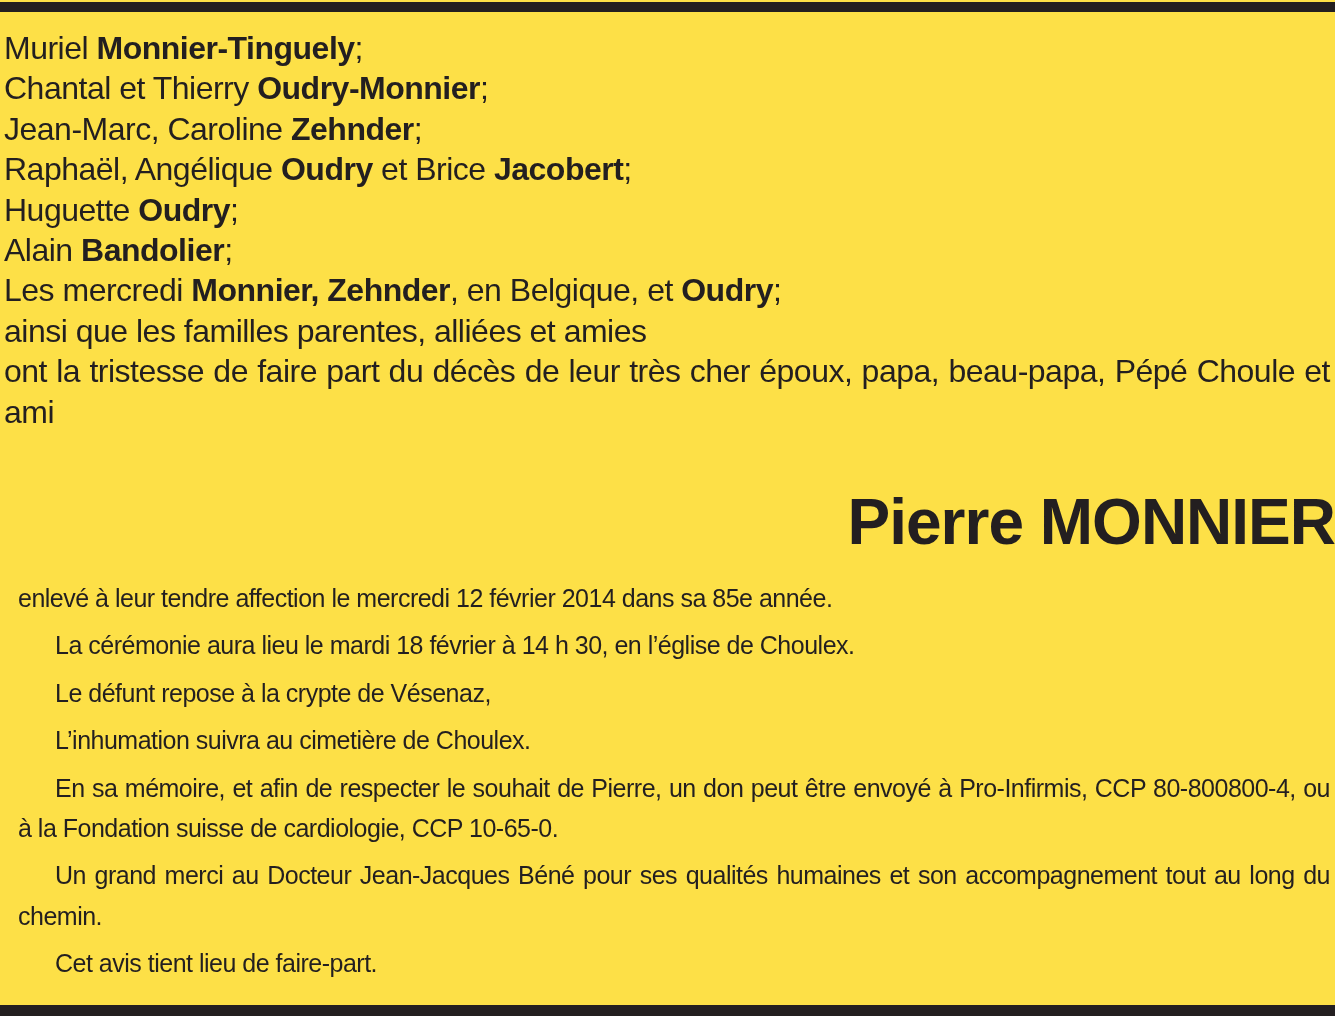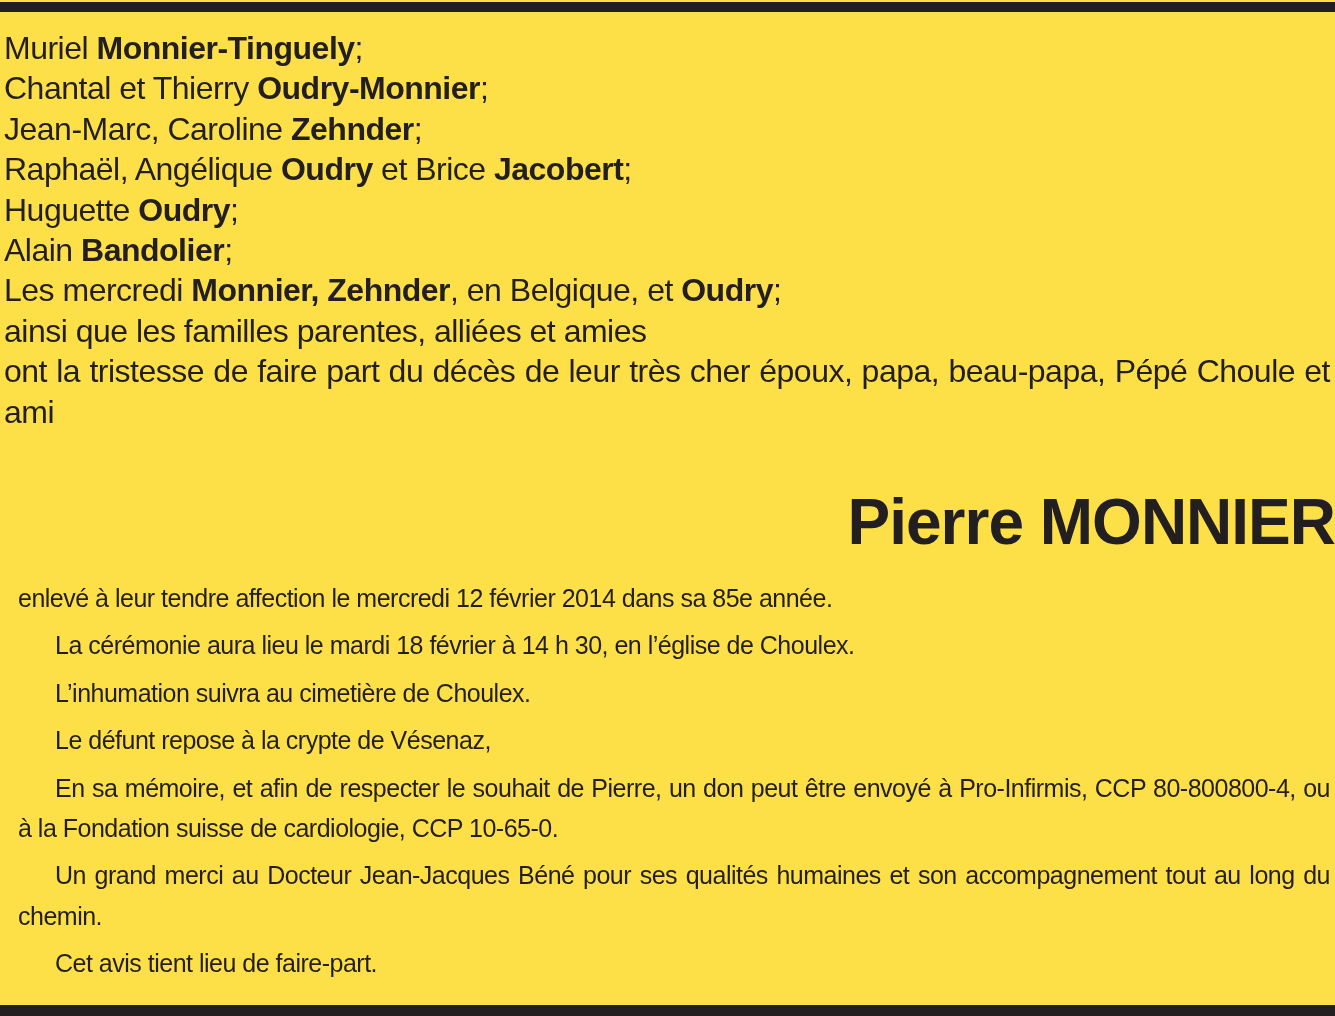--- a/index.html
+++ b/index.html
@@ -79,21 +79,21 @@
         <div class="intro-line"><span>ainsi que les familles parentes, alliées et amies</span></div>
       </div>
     <p class="sorrow">ont la tristesse de faire part du décès de leur très cher époux, papa, beau-papa, Pépé Choule et ami</p>
   </div>
 
   <h1 class="title">Pierre MONNIER</h1>
 
   <div class="body-block">
       <p class="para">enlevé à leur tendre affection le mercredi 12 février 2014 dans sa 85e année.</p>
       <p class="para indent">La cérémonie aura lieu le mardi 18 février à 14 h 30, en l’église de Choulex.</p>
+      <p class="para indent">Le défunt repose à la crypte de Vésenaz,</p>
       <p class="para indent">L’inhumation suivra au cimetière de Choulex.</p>
-      <p class="para indent">Le défunt repose à la crypte de Vésenaz,</p>
       <p class="para indent justify">En sa mémoire, et afin de respecter le souhait de Pierre, un don peut être envoyé à Pro-Infirmis, CCP 80-800800-4, ou à la Fondation suisse de cardiologie, CCP 10-65-0.</p>
       <p class="para indent justify">Un grand merci au Docteur Jean-Jacques Béné pour ses qualités humaines et son accompagnement tout au long du chemin.</p>
       <p class="para indent">Cet avis tient lieu de faire-part.</p>
     </div>
 
   <div class="rule rule-bottom"></div>
 </div>
 
 </body></html>

